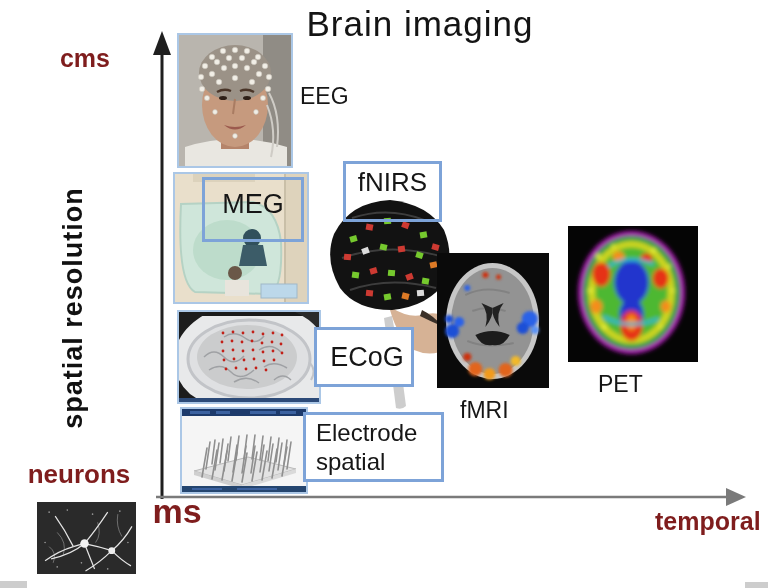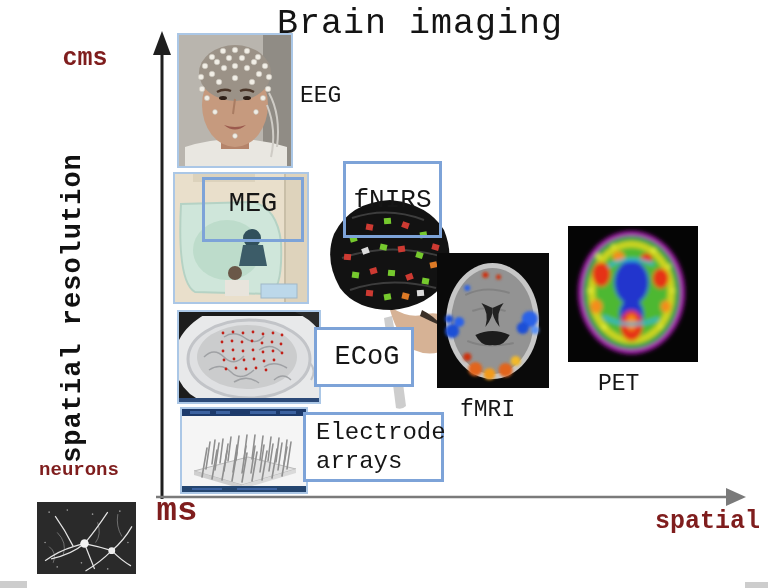--- a/index.html
+++ b/index.html
@@ -1,18 +1,18 @@
 <!DOCTYPE html>
 <html><head>
 <meta charset="utf-8">
 <style>
   html,body{margin:0;padding:0;background:#ffffff;}
   .stage{
     position:relative;width:768px;height:588px;background:#ffffff;overflow:hidden;
-    font-family:Liberation Mono, monospace;color:#1a1a1a;
+    font-family:Liberation Sans, sans-serif;color:#1a1a1a;
   }
   .abs{position:absolute;}
   .title{
     left:250px;top:4px;width:340px;text-align:center;
     font-size:35px;letter-spacing:1px;color:#141414;
   }
   .tick{
     color:#7f1d1d;font-weight:700;text-align:center;
   }
   .axis-word{color:#111;font-weight:700;}
@@ -45,23 +45,23 @@
     <line x1="14" y1="20" x2="14" y2="471" stroke="#1f1f1f" stroke-width="3"></line>
     <polygon points="14,3 5,27 23,27" fill="#1f1f1f"></polygon>
   </svg>
 
   <svg class="abs" style="left:150px;top:484px;" width="612" height="28">
     <line x1="6" y1="13" x2="578" y2="13" stroke="#7a7a7a" stroke-width="2.6"></line>
     <polygon points="596,13 576,4 576,22" fill="#7a7a7a"></polygon>
   </svg>
 
   <div class="abs tick" style="left:50px;top:44px;width:70px;font-size:25px;">cms</div>
-  <div class="abs tick" style="left:20px;top:459px;width:118px;font-size:19px;">neurons</div>
+  <div class="abs tick" style="left:20px;top:459px;width:118px;font-size:26px;">neurons</div>
   <div class="abs tick" style="left:152px;top:492px;width:50px;font-size:34px;">ms</div>
-  <div class="abs tick" style="left:655px;top:507px;width:105px;font-size:25px;">spatial</div>
+  <div class="abs tick" style="left:655px;top:507px;width:105px;font-size:25px;">temporal</div>
 
   <div class="abs axis-word y-word">spatial resolution</div>
 
   <div class="abs photo" style="left:177px;top:33px;width:116px;height:135px;">
     <svg viewBox="0 0 112 131" preserveAspectRatio="none">
       <rect width="112" height="131" fill="#b9b5ae"></rect>
       <rect x="84" width="28" height="131" fill="#908c85"></rect>
       <path d="M6,112 Q56,96 108,112 L108,131 L6,131 Z" fill="#e9e7e1"></path>
       <rect x="42" y="92" width="28" height="22" fill="#b5846a"></rect>
       <ellipse cx="56" cy="70" rx="33" ry="42" fill="#c69a7e"></ellipse>
@@ -156,21 +156,21 @@
         <rect x="84" y="76" width="7" height="6" fill="#cd3a32" transform="rotate(-20 87 79)"></rect>
         <rect x="100" y="80" width="7" height="6" fill="#76c92e" transform="rotate(10 103 83)"></rect>
         <rect x="44" y="92" width="7" height="6" fill="#cd3a32" transform="rotate(6 47 95)"></rect>
         <rect x="62" y="96" width="7" height="6" fill="#76c92e" transform="rotate(-10 65 99)"></rect>
         <rect x="80" y="95" width="7" height="6" fill="#dd7a26" transform="rotate(14 83 98)"></rect>
         <rect x="95" y="92" width="7" height="6" fill="#dcdcdc" transform="rotate(-5 98 95)"></rect>
       </g>
       <path d="M100,112 Q112,118 120,128 Q110,124 98,118 Z" fill="#3a3028"></path>
     </svg>
   </div>
-  <div class="abs callout" style="left:343px;top:161px;width:99px;height:77px;text-align:center;padding-top:21px;font-size:26px;">
+  <div class="abs callout" style="left:343px;top:161px;width:99px;height:61px;text-align:center;padding-top:3px;font-size:26px;">
     <span>fNIRS</span>
   </div>
 
   <div class="abs photo" style="left:177px;top:310px;width:144px;height:94px;">
     <svg viewBox="0 0 140 90" preserveAspectRatio="none">
       <rect width="140" height="90" fill="#e8e9ea"></rect>
       <rect width="140" height="4" fill="#1a1a1a"></rect>
       <path d="M0,0 L30,0 Q8,12 0,28 Z" fill="#1c1c1c"></path>
       <path d="M0,90 L0,68 Q8,84 26,90 Z" fill="#1c1c1c"></path>
       <path d="M140,0 L140,18 Q130,6 116,0 Z" fill="#2a2a2a"></path>
@@ -318,21 +318,21 @@
         <path d="M30,55 L33,31 M38,54 L41,30 M46,52 L49,28 M54,51 L57,27 M62,50 L65,26 M70,50 L73,26 M78,51 L81,27 M86,52 L89,28 M94,53 L97,29 M102,55 L105,31"></path>
         <path d="M24,60 L28,33 M33,61 L37,34 M42,62 L46,35 M51,63 L55,36 M60,64 L64,37 M69,64 L73,37 M78,63 L82,36 M87,62 L91,35 M96,61 L100,34 M105,60 L109,33"></path>
         <path d="M20,68 L25,39 M30,70 L35,41 M40,71 L45,42 M50,72 L55,43 M60,73 L65,44 M70,72 L75,43 M80,71 L85,42 M90,69 L95,40 M100,67 L105,38"></path>
       </g>
       <rect y="77" width="124" height="6" fill="#24456f"></rect>
       <rect x="10" y="79" width="30" height="2" fill="#3c62a0"></rect>
         <rect x="55" y="79" width="40" height="2" fill="#3c62a0"></rect>
     </svg>
   </div>
   <div class="abs callout filled" style="left:303px;top:412px;width:141px;height:70px;font-size:24px;line-height:1.2;padding:4px 0 0 10px;">
-    <span>Electrode arrays</span>
+    <span>Electrode spatial</span>
   </div>
 
   <div class="abs figure" style="left:37px;top:502px;width:99px;height:72px;">
     <svg viewBox="0 0 98 71" preserveAspectRatio="none">
       <rect width="98" height="71" fill="#2a2a2a"></rect>
       <g fill="#9a9a9a">
         <circle cx="12" cy="10" r="0.8"></circle>
           <circle cx="30" cy="8" r="0.8"></circle>
           <circle cx="55" cy="12" r="0.8"></circle>
         <circle cx="82" cy="9" r="0.8"></circle>

